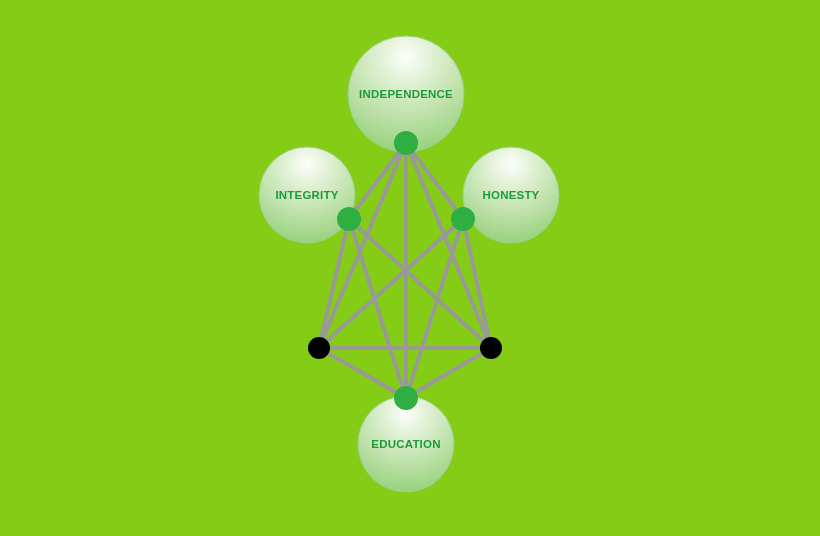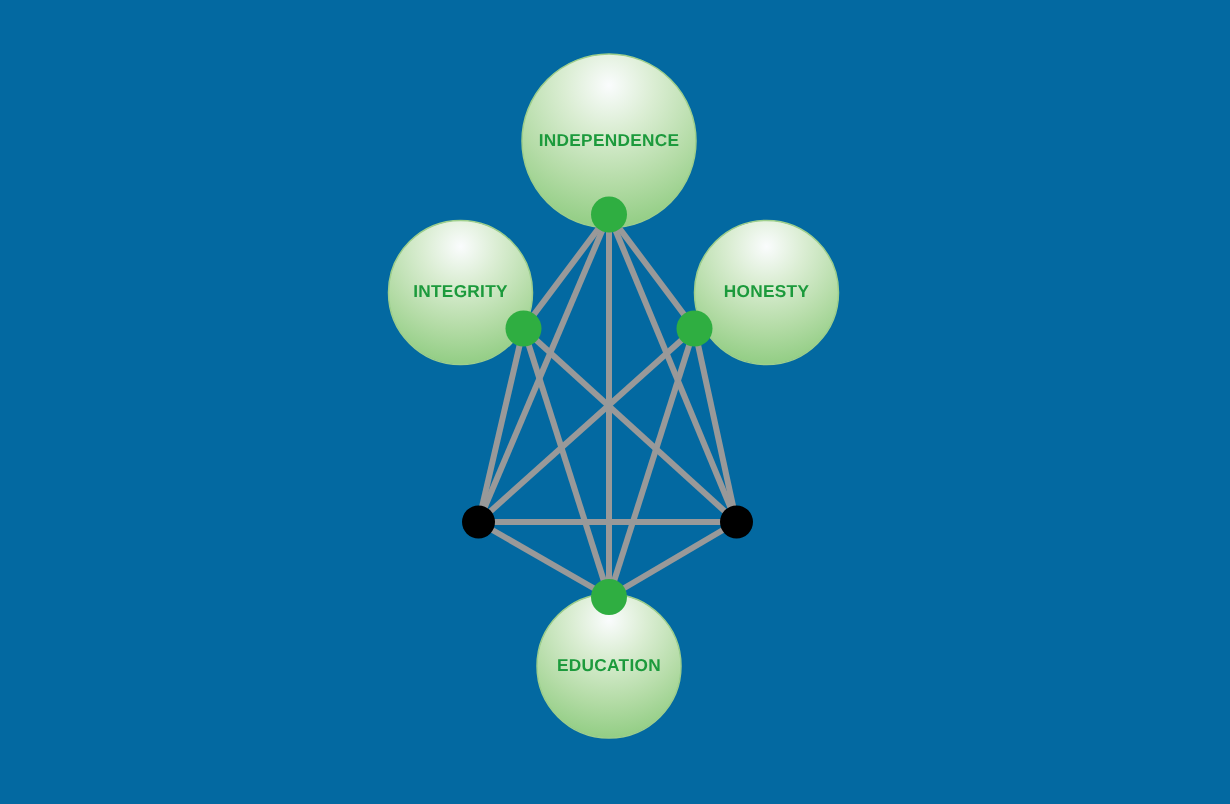--- a/index.html
+++ b/index.html
@@ -32,21 +32,21 @@
     font-family: "Liberation Sans", sans-serif;
     font-weight: bold;
     letter-spacing: 0.2px;
     -webkit-user-select: none;
     user-select: none;
   }
 </style>
 </head>
 <body style="background: rgb(244, 244, 244);">
 
-<div id="stage" style="width: 820px; height: 536px; background: #0369a1;">
+<div id="stage" style="width: 820px; height: 536px; background: #84cc16;">
   <svg id="graph-svg" viewBox="0 0 820 536" xmlns="http://www.w3.org/2000/svg">
     <defs>
       <radialGradient id="haloGrad" cx="50%" cy="18%" r="92%">
         <stop offset="0%" stop-color="#ffffff" stop-opacity="0.98"></stop>
         <stop offset="28%" stop-color="#dff0d4" stop-opacity="0.98"></stop>
         <stop offset="62%" stop-color="#b9dfa6" stop-opacity="0.97"></stop>
         <stop offset="100%" stop-color="#8ccd75" stop-opacity="0.95"></stop>
       </radialGradient>
     </defs>
     <g id="halo-layer">

